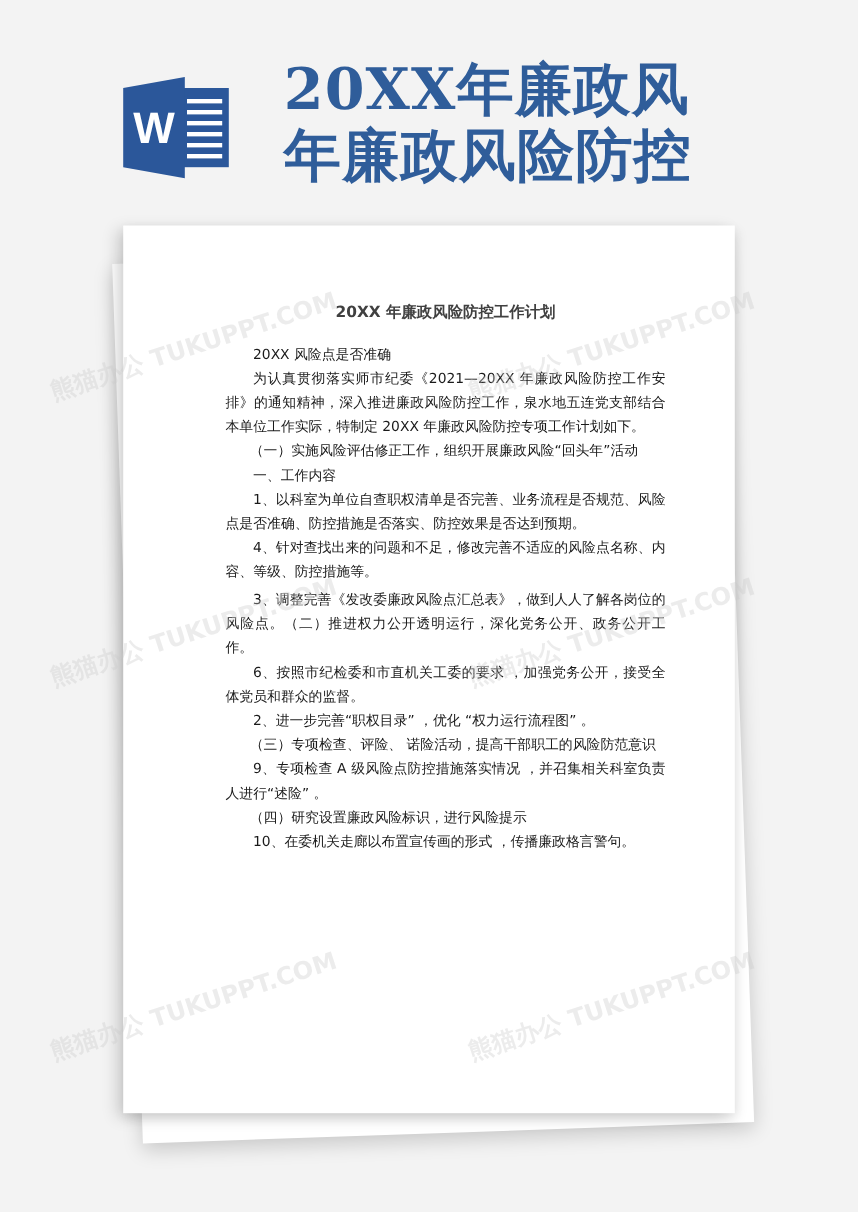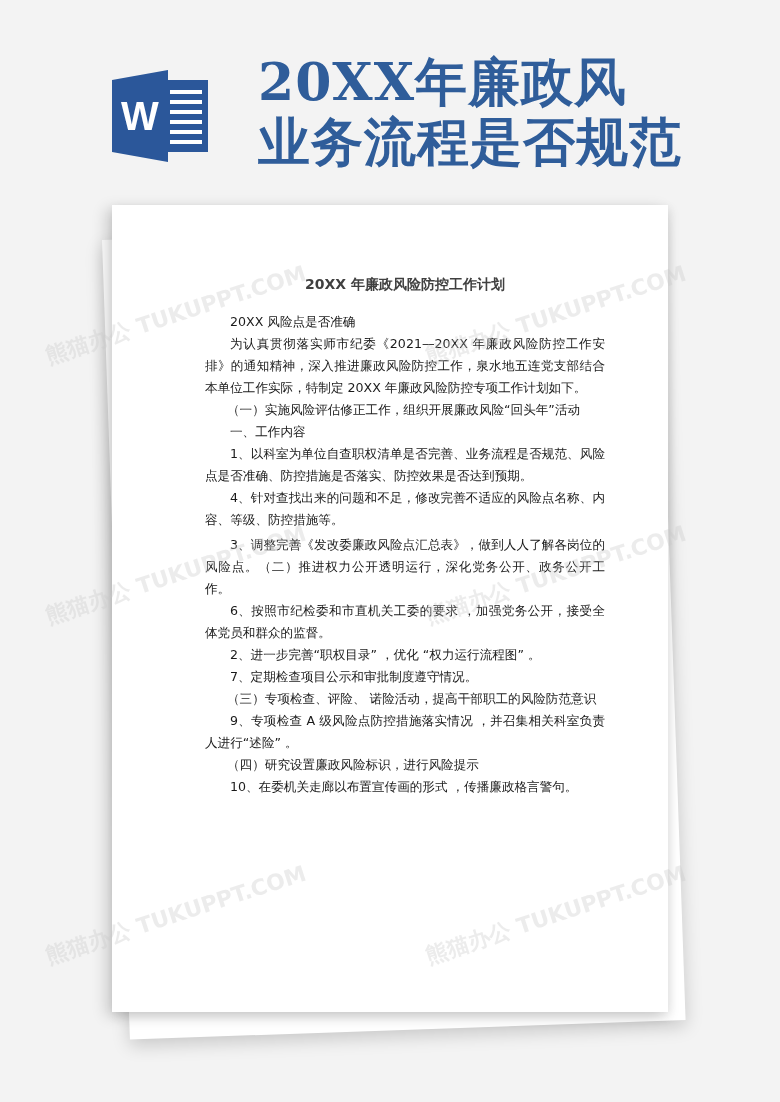--- a/index.html
+++ b/index.html
@@ -54,37 +54,36 @@
       <rect x="62" y="52" width="32" height="4"></rect>
       <rect x="62" y="62" width="32" height="4"></rect>
       <rect x="62" y="72" width="32" height="4"></rect>
     </g>
     <polygon points="4,12 60,2 60,94 4,84" fill="#2b579a"></polygon>
     <text x="32" y="62" text-anchor="middle" font-family="Liberation Sans, sans-serif" font-weight="bold" font-size="40" fill="#ffffff">W</text>
   </svg>
 </div>
 <div class="banner-title">
   <div>20XX年廉政风</div>
-  <div>业务流程是否规范</div>
+  <div>年廉政风险防控</div>
 </div>
 
 <div class="page-back"></div>
 <div class="page-front">
   <div class="doc">
     <div class="doc-title">20XX 年廉政风险防控工作计划</div>
     <p class="p">20XX 风险点是否准确</p>
     <p class="p">为认真贯彻落实师市纪委《2021—20XX  年廉政风险防控工作安排》的通知精神，深入推进廉政风险防控工作，泉水地五连党支部结合本单位工作实际，特制定 20XX 年廉政风险防控专项工作计划如下。</p>
     <p class="p" style="text-indent:22px">（一）实施风险评估修正工作，组织开展廉政风险“回头年”活动</p>
     <p class="p">一、工作内容</p>
     <p class="p">1、以科室为单位自查职权清单是否完善、业务流程是否规范、风险点是否准确、防控措施是否落实、防控效果是否达到预期。</p>
     <p class="p">4、针对查找出来的问题和不足，修改完善不适应的风险点名称、内容、等级、防控措施等。</p>
     <p class="p" style="margin-top:3px">3、调整完善《发改委廉政风险点汇总表》，做到人人了解各岗位的风险点。（二）推进权力公开透明运行，深化党务公开、政务公开工作。</p>
     <p class="p">6、按照市纪检委和市直机关工委的要求 ，加强党务公开，接受全体党员和群众的监督。</p>
     <p class="p">2、进一步完善“职权目录” ，优化 “权力运行流程图” 。</p>
-    <p class="p">7、定期检查项目公示和审批制度遵守情况。</p>
     <p class="p" style="text-indent:22px">（三）专项检查、评险、  诺险活动，提高干部职工的风险防范意识</p>
     <p class="p">9、专项检查 A 级风险点防控措施落实情况 ，并召集相关科室负责人进行“述险” 。</p>
     <p class="p" style="text-indent:22px">（四）研究设置廉政风险标识，进行风险提示</p>
     <p class="p">10、在委机关走廊以布置宣传画的形式 ，传播廉政格言警句。</p>
   </div>
 </div>
 
 <div class="watermark" style="left:40px;top:300px">熊猫办公 TUKUPPT.COM</div>
 <div class="watermark" style="left:420px;top:300px">熊猫办公 TUKUPPT.COM</div>
 <div class="watermark" style="left:40px;top:560px">熊猫办公 TUKUPPT.COM</div>

